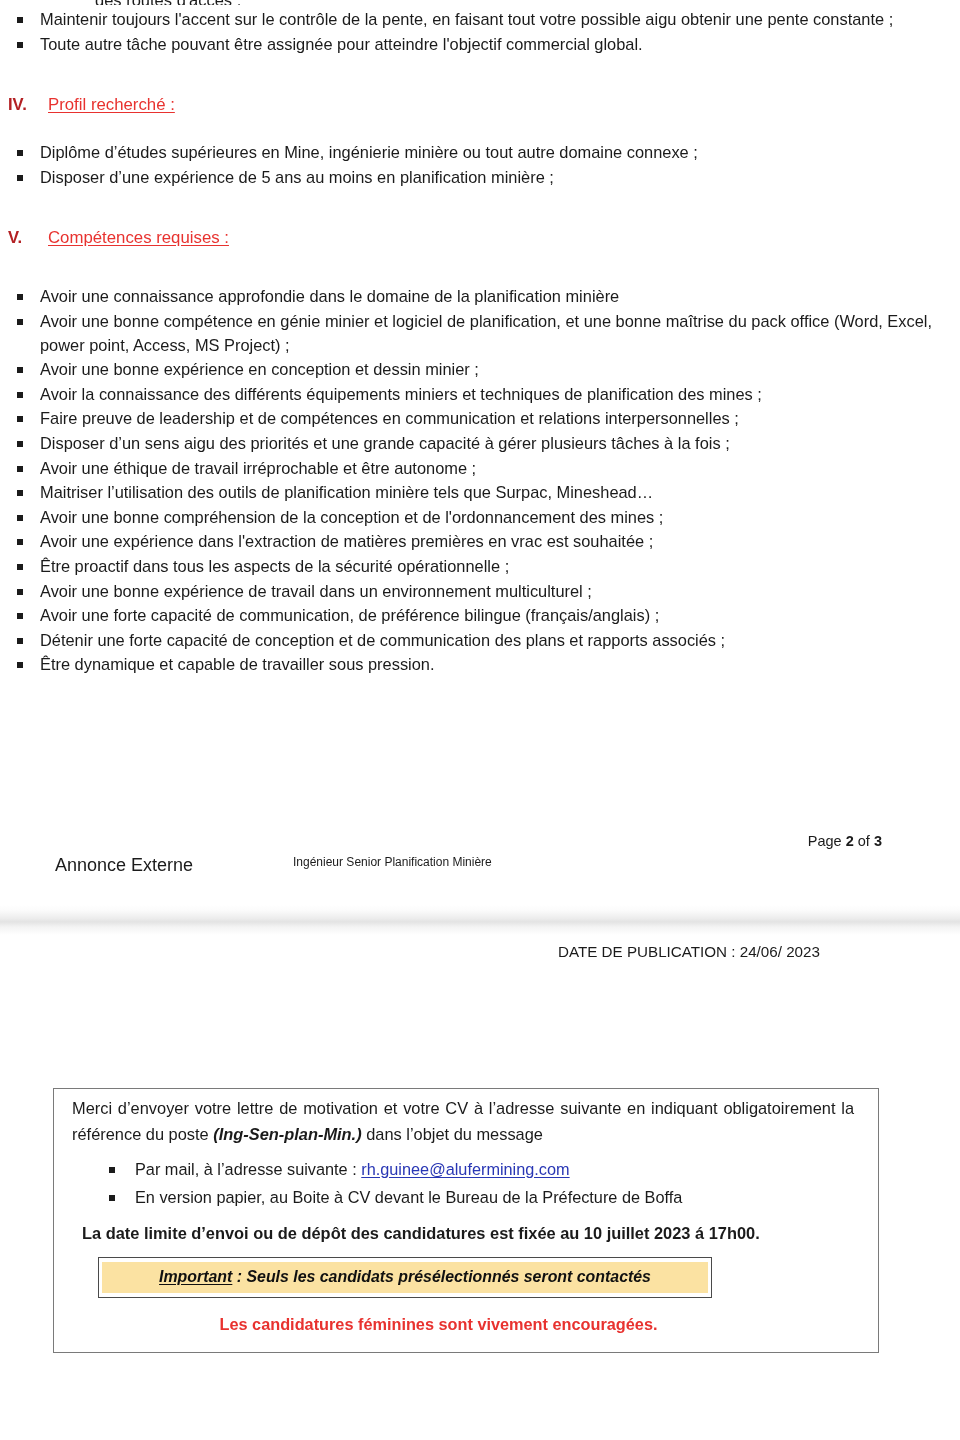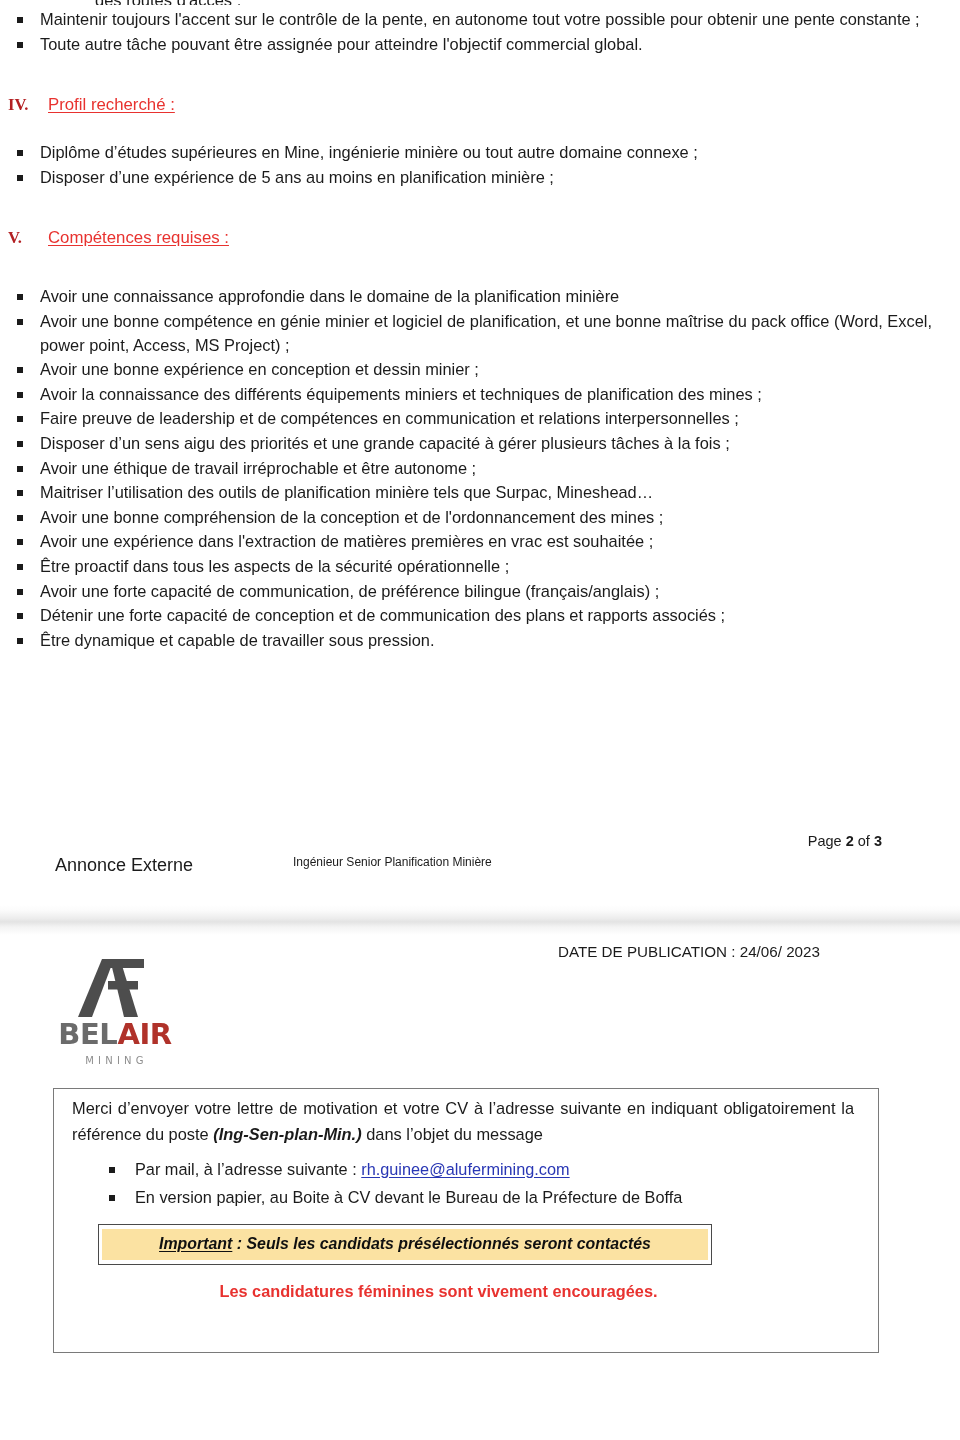--- a/index.html
+++ b/index.html
@@ -66,21 +66,20 @@
     display: flex;
     align-items: baseline;
   }
   .heading-num {
     width: 48px;
     flex: 0 0 48px;
     color: #b32023;
     font-weight: bold;
     font-size: 16.6px;
     padding-left: 8px;
-    font-family: Liberation Serif, serif;
   }
   .heading-text {
     color: #e8322f;
     font-weight: normal;
     font-size: 16.8px;
     text-decoration: underline;
     text-underline-offset: 2px;
   }
   .spacer-md { height: 26px; }
   .spacer-lg { height: 38px; }
@@ -272,21 +271,21 @@
 </head>
 <body>
 
 <div class="page" id="sheet-upper">
 
   <div class="clipped-top">des routes d'accès ;</div>
 
   <div style="height:8px"></div>
 
   <ul class="b lvl1">
-    <li>Maintenir toujours l'accent sur le contrôle de la pente, en autonome tout votre possible pour obtenir une pente constante ;</li>
+    <li>Maintenir toujours l'accent sur le contrôle de la pente, en faisant tout votre possible aigu obtenir une pente constante ;</li>
     <li>Toute autre tâche pouvant être assignée pour atteindre l'objectif commercial global.</li>
   </ul>
 
   <div class="spacer-lg"></div>
 
   <div class="heading-row">
     <span class="heading-num">IV.</span>
     <span class="heading-text">Profil recherché :</span>
   </div>
 
@@ -312,61 +311,51 @@
     <li>Avoir une bonne compétence en génie minier et logiciel de planification, et une bonne maîtrise du pack office (Word, Excel, power point, Access, MS Project) ;</li>
     <li>Avoir une bonne expérience en conception et dessin minier ;</li>
     <li>Avoir la connaissance des différents équipements miniers et techniques de planification des mines ;</li>
     <li>Faire preuve de leadership et de compétences en communication et relations interpersonnelles ;</li>
     <li>Disposer d’un sens aigu des priorités et une grande capacité à gérer plusieurs tâches à la fois ;</li>
     <li>Avoir une éthique de travail irréprochable et être autonome ;</li>
     <li>Maitriser l’utilisation des outils de planification minière tels que Surpac, Mineshead…</li>
     <li>Avoir une bonne compréhension de la conception et de l'ordonnancement des mines ;</li>
     <li> Avoir une expérience dans l'extraction de matières premières en vrac est souhaitée ;</li>
     <li>Être proactif dans tous les aspects de la sécurité opérationnelle ;</li>
+    <li>Avoir une bonne expérience de travail dans un environnement multiculturel ;</li>
     <li>Avoir une forte capacité de communication, de préférence bilingue (français/anglais) ;</li>
     <li>Détenir une forte capacité de conception et de communication des plans et rapports associés ;</li>
     <li>Être dynamique et capable de travailler sous pression.</li>
   </ul>
 
   <div class="pg1-footer">
     <div class="pg1-pageno"><span>Page </span><b>2</b><span> of </span><b>3</b></div>
     <div class="pg1-left">Annonce Externe</div>
     <div class="pg1-center">Ingénieur Senior Planification Minière</div>
   </div>
 
 </div>
 
 <div class="page-gap"></div>
 
 <div class="page" id="sheet-lower">
 
-  <div class="logo-block">
-    <svg class="logo-mark" viewBox="0 0 86 62">
-      <g fill="#4d4d4d">
-        <polygon points="30,2 42,2 20,60 6,60"></polygon>
-        <polygon points="38,2 48,2 66,60 52,60"></polygon>
-        <rect x="32" y="2" width="40" height="9"></rect>
-        <rect x="36" y="24" width="30" height="8.5"></rect>
-      </g>
-    </svg>
-    <div class="logo-word"><span class="logo-bel">BEL</span><span class="logo-air">AIR</span></div>
-    <div class="logo-sub">MINING</div>
-  </div>
 
   <div class="pub-date">DATE DE PUBLICATION : 24/06/ 2023</div>
 
   <div class="contact-box">
 
     <div class="contact-intro"><span>Merci d’envoyer votre lettre de motivation et votre CV à l’adresse suivante en indiquant obligatoirement la référence du poste </span><span class="ref-bold">(Ing-Sen-plan-Min.)</span><span> dans l’objet du message</span></div>
 
     <ul class="contact-list">
       <li><span>Par mail, à l’adresse suivante : </span><a class="maillink" href="#">rh.guinee@alufermining.com</a></li>
       <li>En version papier, au Boite à CV devant le Bureau de la Préfecture de Boffa</li>
     </ul>
 
+    <div class="deadline">La date limite d’envoi ou de dépôt des candidatures est fixée au 10 juillet 2023 á 17h00.</div>
 
     <div class="important-frame">
       <div class="important-hl">
         <span class="important-text"><u>Important</u><span> : Seuls les candidats présélectionnés seront contactés</span></span>
       </div>
     </div>
 
     <div class="encourage">
       <span class="encourage-inner">Les candidatures féminines sont vivement encouragées.</span>
     </div>

